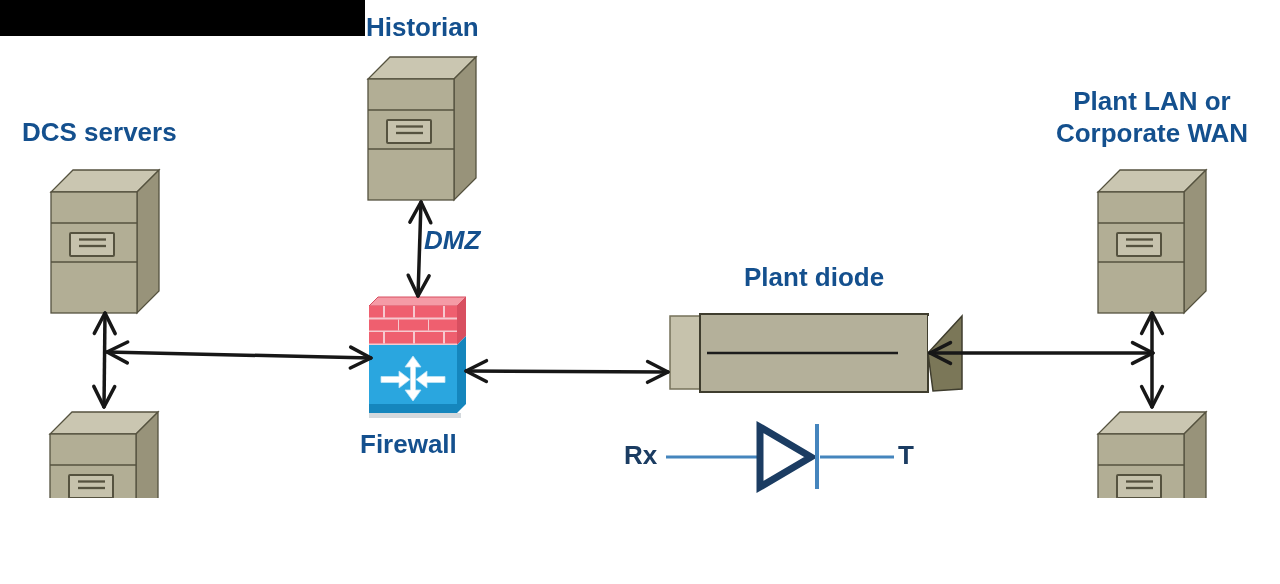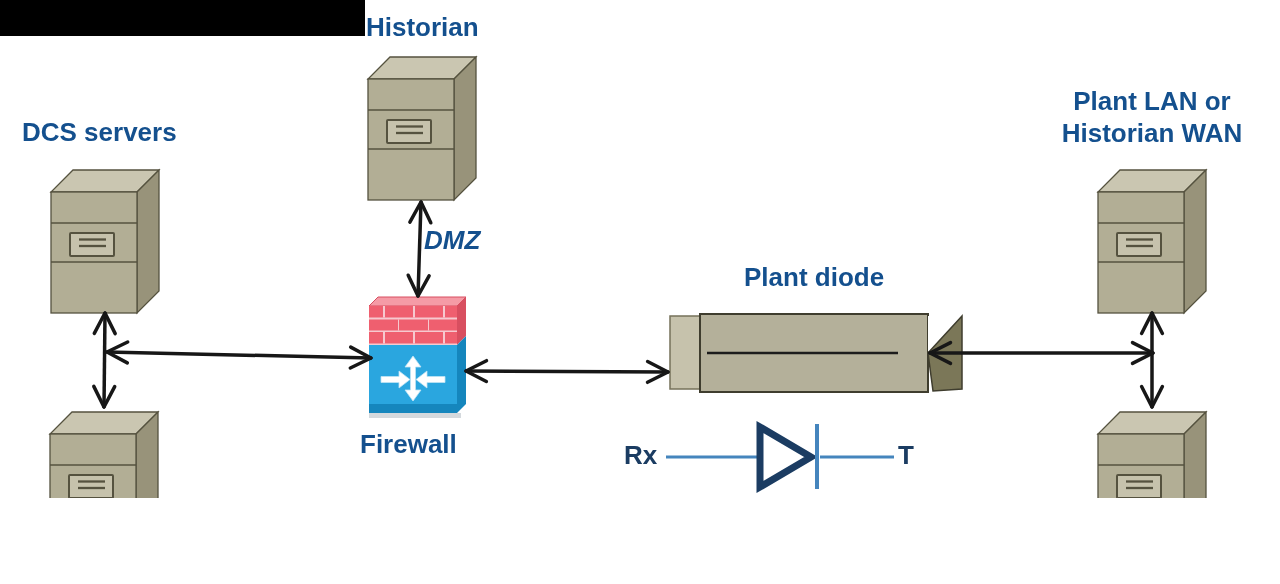--- a/index.html
+++ b/index.html
@@ -151,20 +151,20 @@
             <line x1="1152" y1="313" x2="1141.6" y2="333.5" stroke="#171717" stroke-width="3.5" stroke-linecap="round"></line>
   </g>
     </svg>
 
   <div class="redaction-bar"></div>
 
   <div class="lbl lbl-historian">Historian</div>
   <div class="lbl lbl-dcs">DCS servers</div>
   <div class="lbl lbl-plant">
     <span>Plant LAN or</span>
-    <span>Historian WAN</span>
+    <span>Corporate WAN</span>
   </div>
   <div class="lbl lbl-dmz">DMZ</div>
   <div class="lbl lbl-datadiode">Plant diode</div>
   <div class="lbl lbl-firewall">Firewall</div>
   <div class="lbl lbl-rx">Rx</div>
   <div class="lbl lbl-t">T</div>
 </div>
 
 </body></html>

